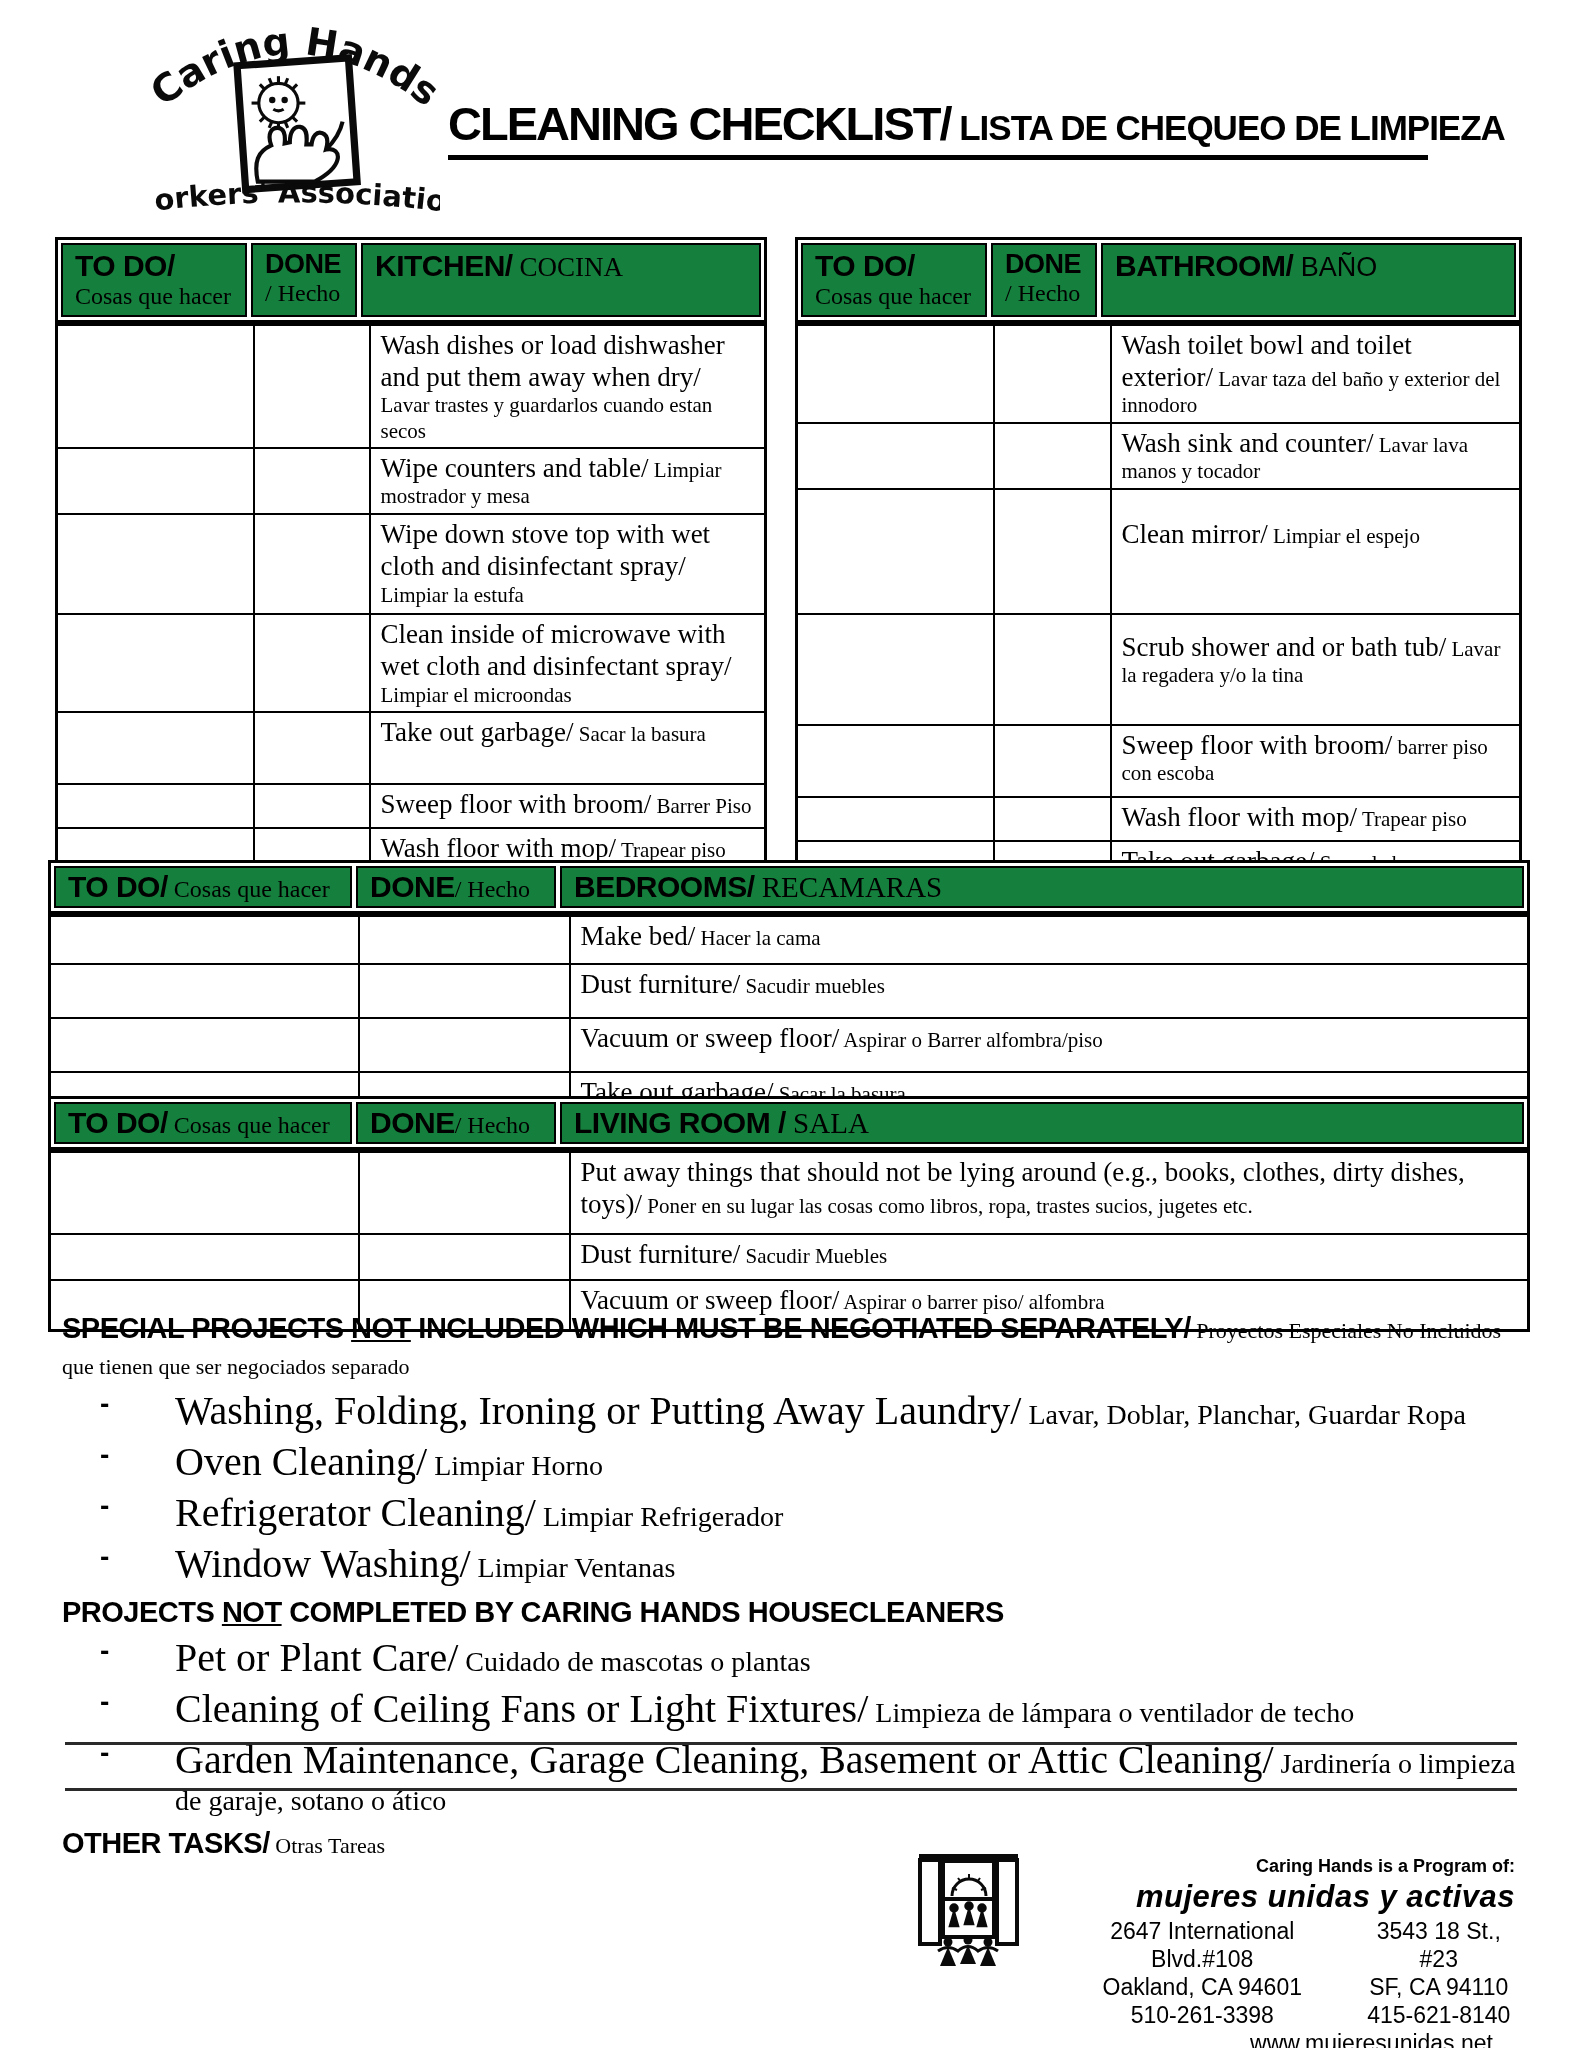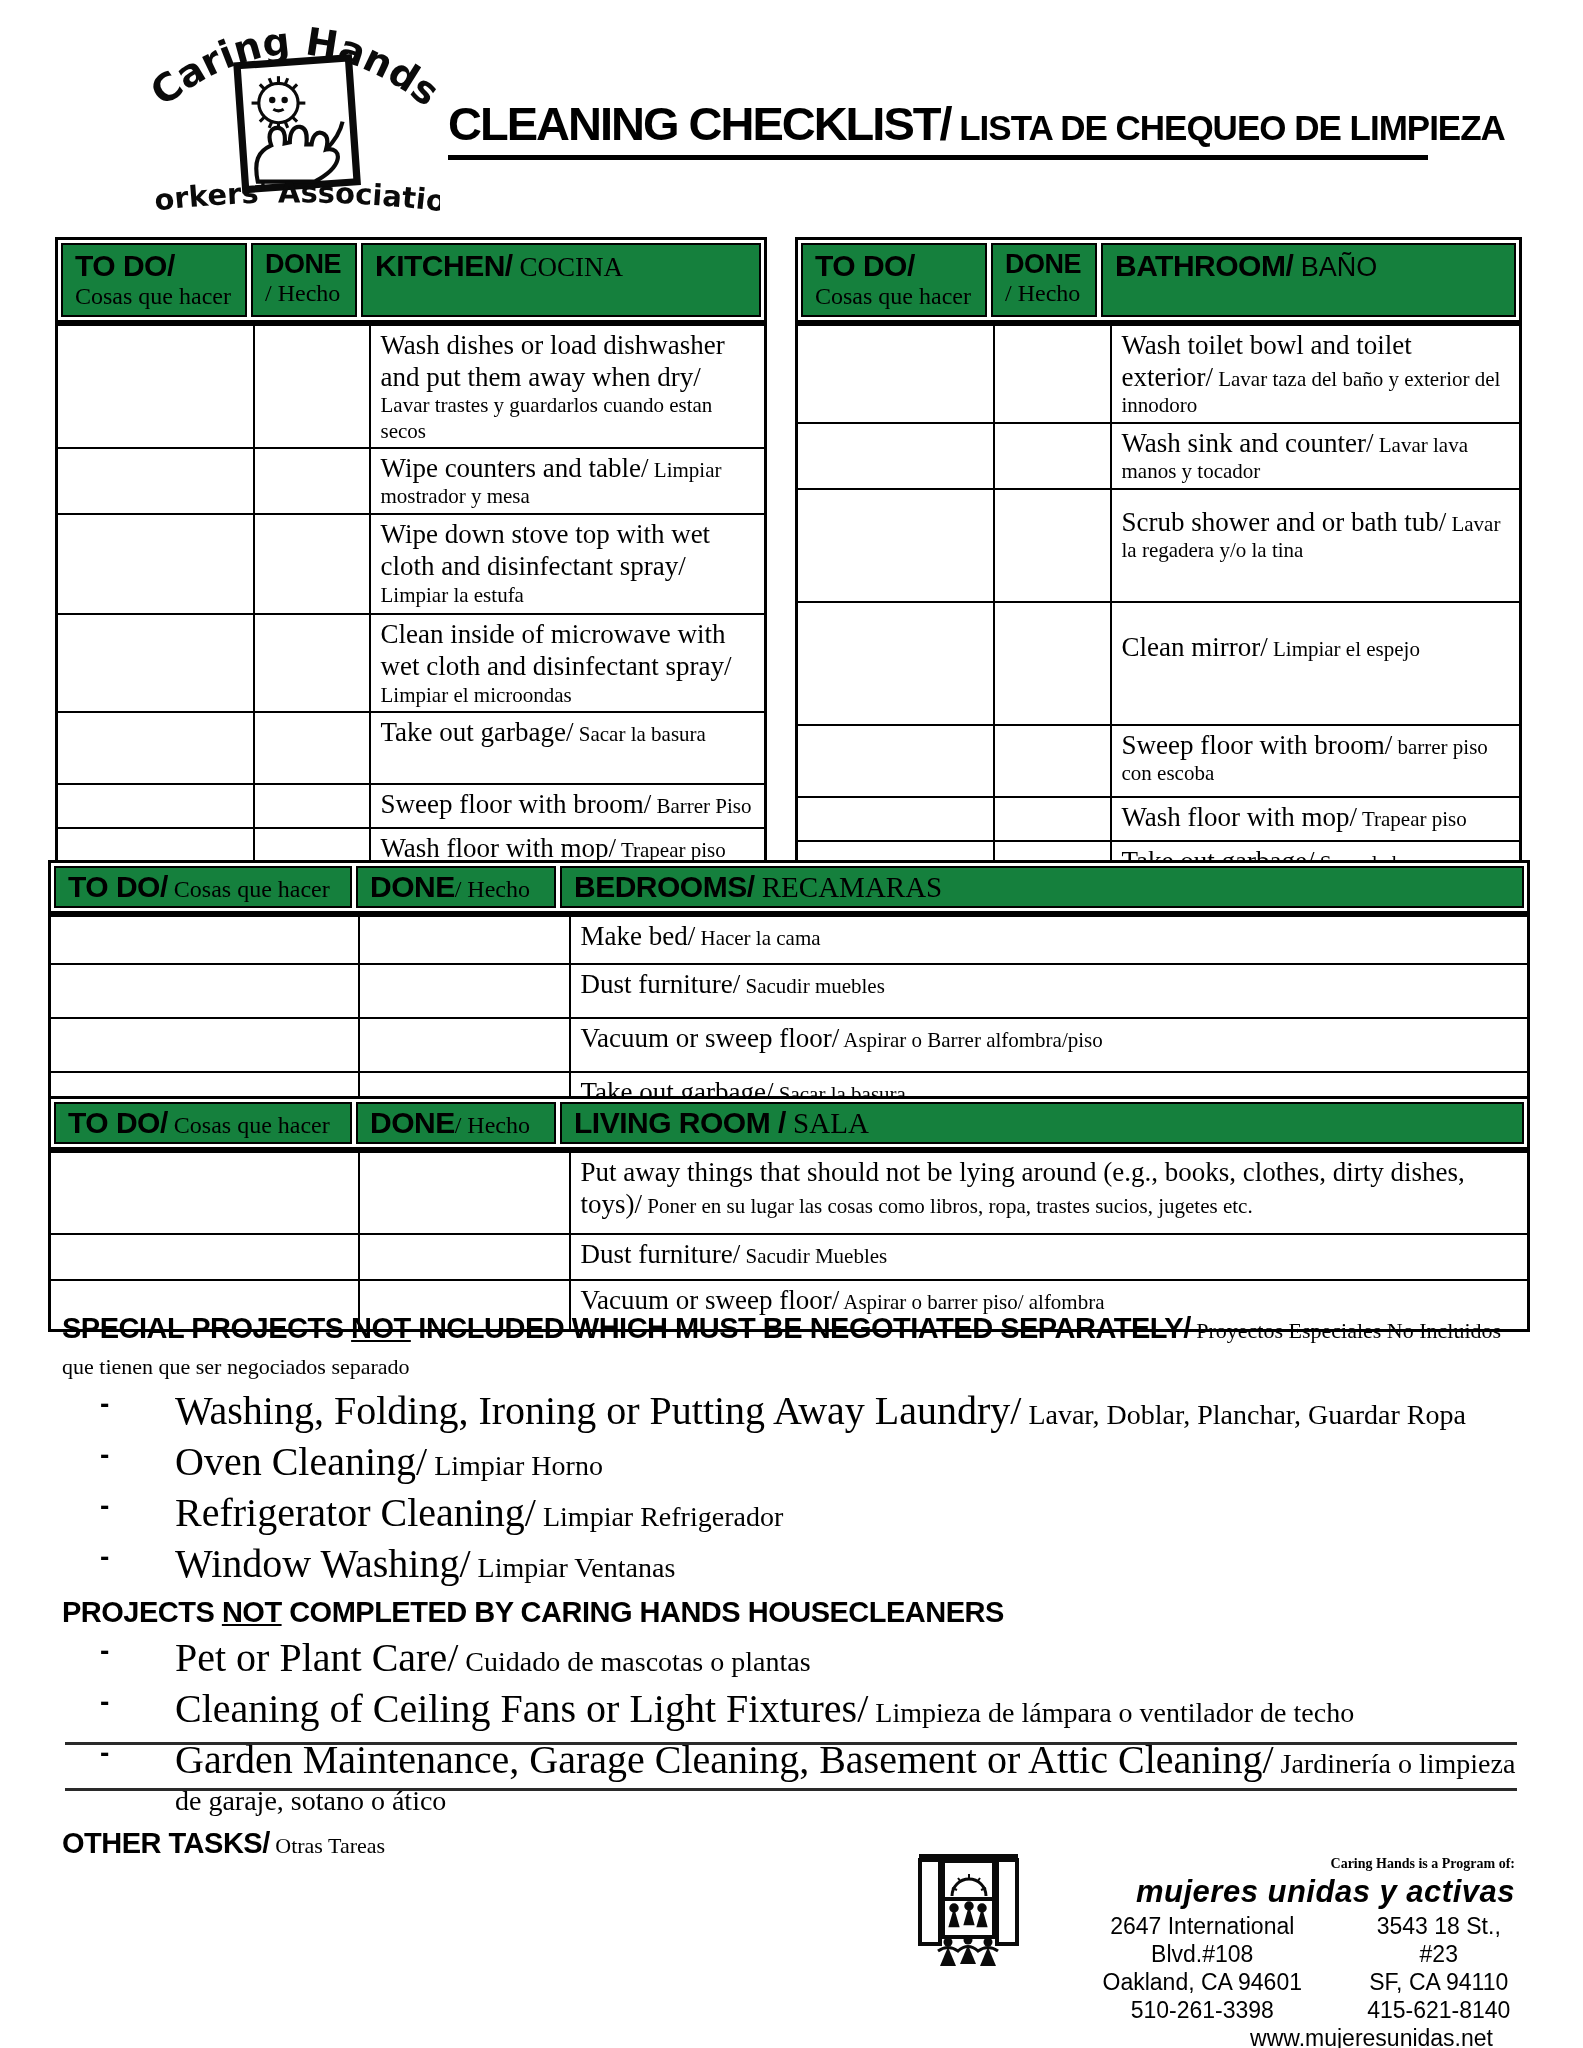--- a/index.html
+++ b/index.html
@@ -72,22 +72,22 @@
   }
   .i-en { font-size:40px; }
   .i-es { font-size:28px; }
   .other-title { margin-top:8px; }
   
   .rule { position:absolute; left:65px; width:1452px; height:3px; background:#2a2a2a; }
   
   .footer-logo { position:absolute; left:916px; top:1850px; width:105px; height:118px; }
   .footer-text { position:absolute; left:1070px; top:1856px; width:445px; }
   .program-label {
-    text-align:right; font-family:Liberation Serif, serif;
-    font-weight:700; font-size:14px;
+    text-align:right; font-family:Liberation Sans, sans-serif;
+    font-weight:700; font-size:18px;
   }
   .org-name {
     text-align:right; font-family:"Liberation Sans", sans-serif;
     font-weight:700; font-size:31px; letter-spacing:0.5px; margin-top:2px;font-style:italic;
   }
   .addr-row { display:flex; justify-content:flex-end; gap:28px; margin-top:2px; }
   .addr-col { text-align:center; font-family:"Liberation Sans", sans-serif; font-size:23px; line-height:1.22; }
   .website {
     text-align:right; padding-right:22px;
     font-family:"Liberation Sans", sans-serif; font-size:23px; margin-top:1px;
@@ -235,26 +235,26 @@
         <td class="task-cell"><span class="t-en">Wash toilet bowl and toilet exterior/</span><span class="t-es"> Lavar taza del baño y exterior del innodoro</span></td>
           </tr>
       <tr>
             <td></td>
             <td></td>
         <td class="task-cell"><span class="t-en">Wash sink and counter/</span><span class="t-es"> Lavar lava manos y tocador</span></td>
           </tr>
       <tr>
             <td></td>
             <td></td>
+        <td class="task-cell" style="padding-top:28px;"><span class="t-en">Clean mirror/</span><span class="t-es"> Limpiar el espejo</span></td>
+          </tr>
+      <tr>
+            <td></td>
+            <td></td>
         <td class="task-cell" style="padding-top:16px;"><span class="t-en">Scrub shower and or bath tub/</span><span class="t-es"> Lavar la regadera y/o la tina</span></td>
-          </tr>
-      <tr>
-            <td></td>
-            <td></td>
-        <td class="task-cell" style="padding-top:28px;"><span class="t-en">Clean mirror/</span><span class="t-es"> Limpiar el espejo</span></td>
           </tr>
       <tr>
             <td></td>
             <td></td>
         <td class="task-cell"><span class="t-en">Sweep floor with broom/</span><span class="t-es"> barrer piso con escoba</span></td>
           </tr>
       <tr>
             <td></td>
             <td></td>
         <td class="task-cell"><span class="t-en">Wash floor with mop/</span><span class="t-es"> Trapear piso</span></td>

